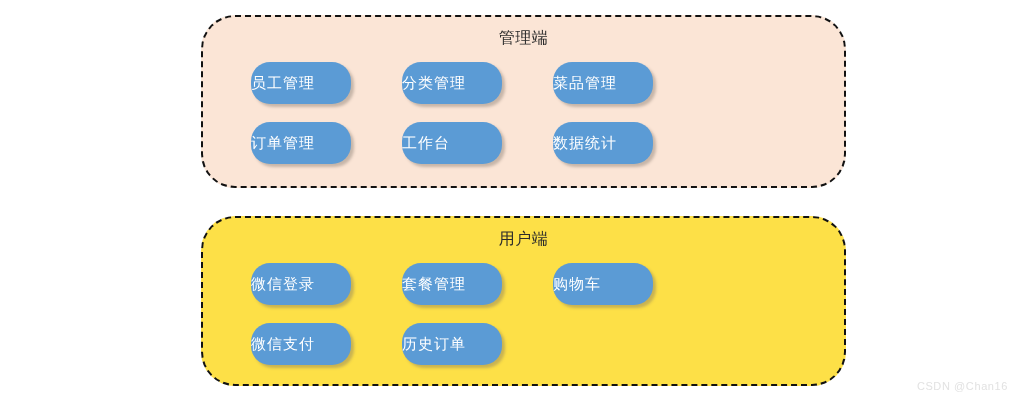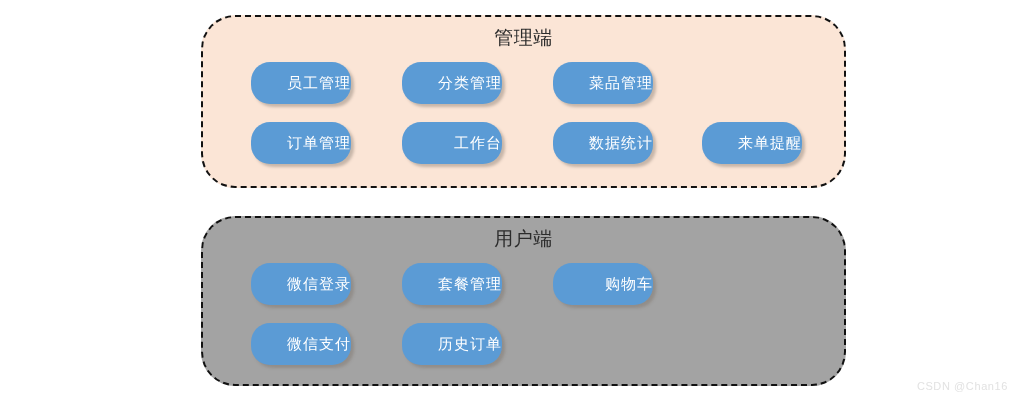--- a/index.html
+++ b/index.html
@@ -34,30 +34,30 @@
     top: 15px;
     width: 645px;
     height: 173px;
     background: #fbe5d6;
   }
   .group.user {
     left: 201px;
     top: 216px;
     width: 645px;
     height: 170px;
-    background: #a3a3a3;
+    background: #fde047;
   }
 
   .group-title {
     position: absolute;
     left: 0;
     right: 0;
     top: 9px;
     text-align: center;
-    font-size: 19px;
+    font-size: 16px;
     line-height: 24px;
     color: #2b2b2b;
     letter-spacing: 0.5px;
     white-space: nowrap;
   }
 
   
   .rows {
     position: absolute;
     left: 0;
@@ -73,21 +73,21 @@
 
   .box {
     position: absolute;
     top: 0;
     width: 100px;
     height: 42px;
     background: #5b9bd5;
     box-shadow: 3px 3px 3px rgba(120,110,100,0.40);
     display: flex;
     align-items: center;
-    justify-content: flex-end;
+    justify-content: flex-start;
     border-radius: 19px;
   }
   .box .label {
     color: #ffffff;
     font-size: 15px;
     line-height: 18px;
     letter-spacing: 1px;
     white-space: nowrap;
   }
 
@@ -134,23 +134,20 @@
       <div class="row">
         <div class="box c0">
           <span class="label">订单管理</span>
         </div>
         <div class="box c1">
           <span class="label">工作台</span>
         </div>
         <div class="box c2">
           <span class="label">数据统计</span>
         </div>
-        <div class="box c3">
-          <span class="label">来单提醒</span>
-        </div>
       </div>
     </div>
   </div>
 
   <div class="group user">
     <div class="group-title">用户端</div>
 
     <div class="rows">
       <div class="row">
         <div class="box c0">

